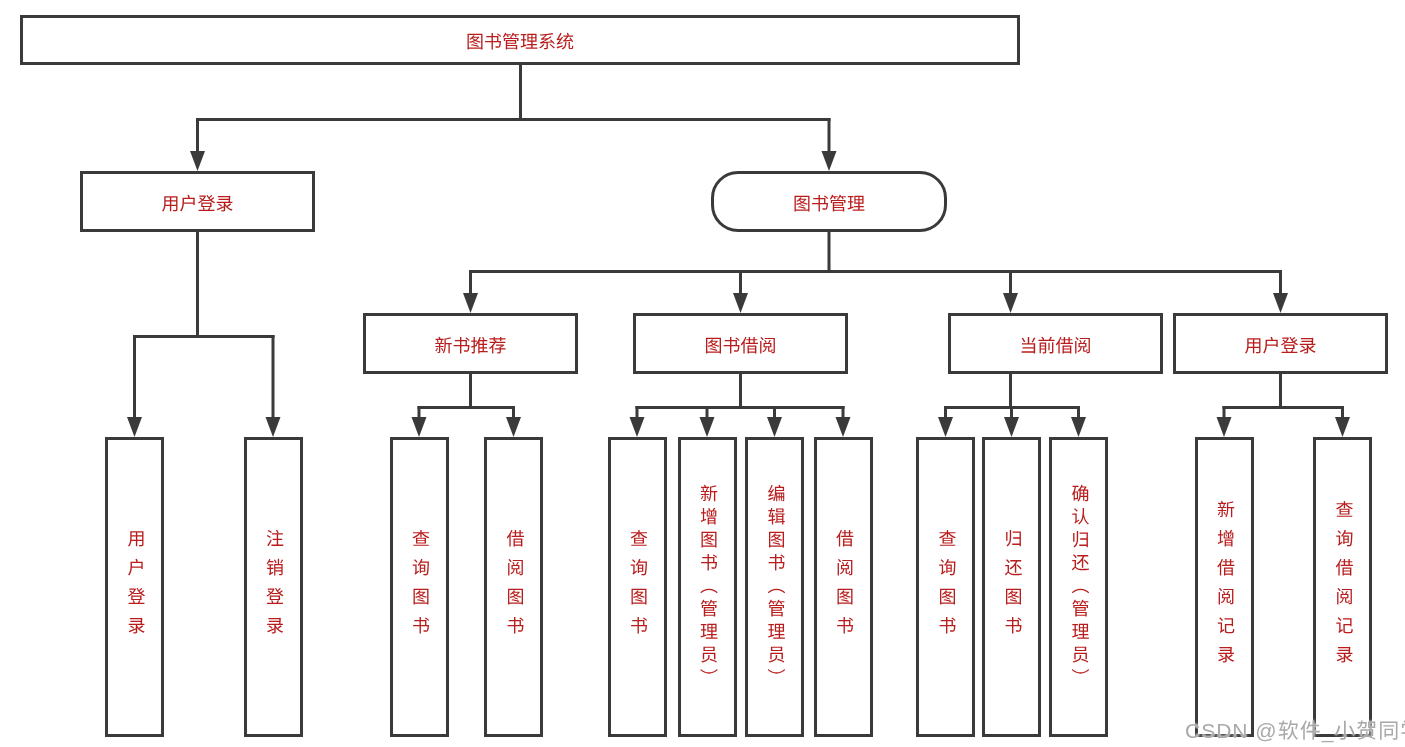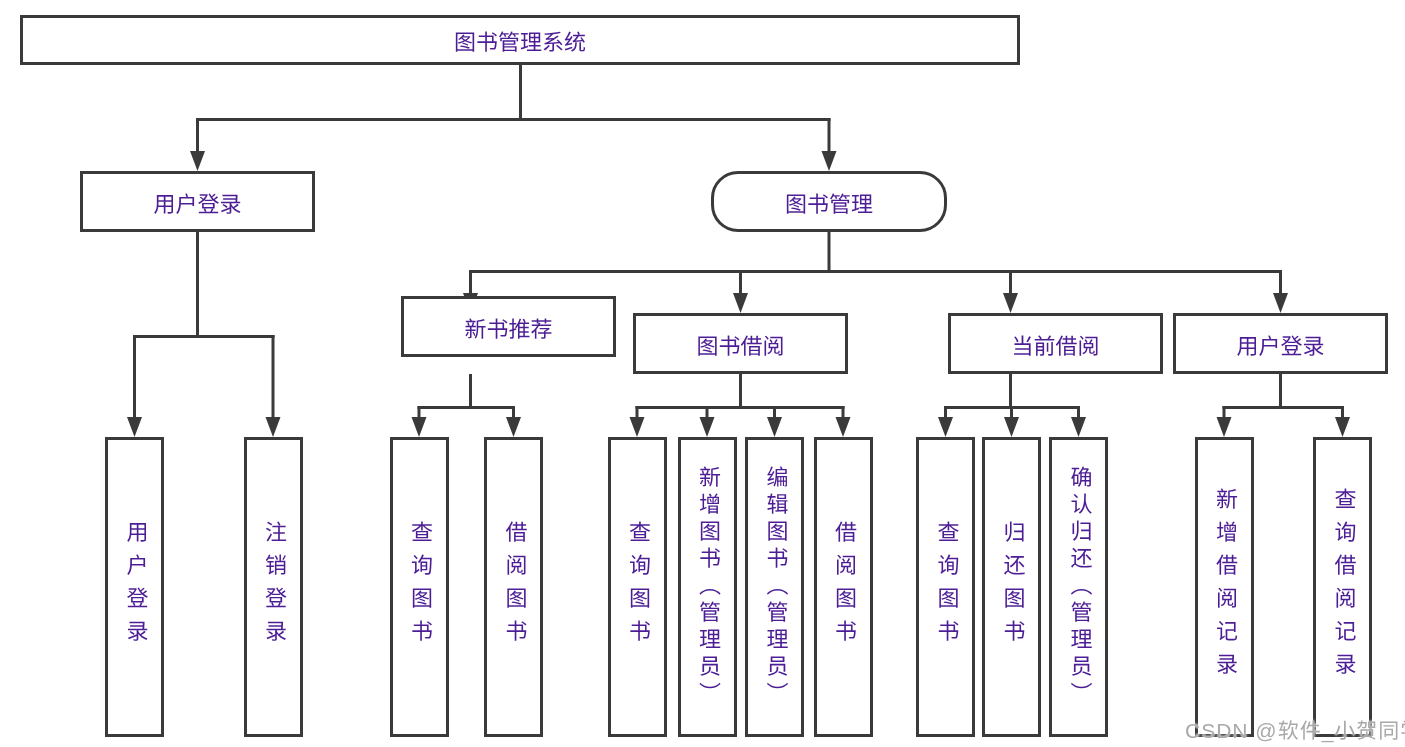--- a/index.html
+++ b/index.html
@@ -30,22 +30,22 @@
     stroke: none;
   }
   .box {
     position: absolute;
     box-sizing: border-box;
     background: #ffffff;
     border: 3px solid #3a3a3a;
     display: flex;
     align-items: center;
     justify-content: center;
-    color: #4c1d95;
-    font-size: 22px;
+    color: #b91c1c;
+    font-size: 18px;
     z-index: 2;
   }
   .vbox {
     writing-mode: vertical-rl;
     text-orientation: mixed;
     letter-spacing: 11px;
   }
   .vbox.long {
     letter-spacing: 5px;
   }
@@ -146,21 +146,21 @@
     <span>图书管理系统</span>
   </div>
 
   <div class="box" style="left:80px; top:171px; width:235px; height:61px;">
     <span>用户登录</span>
   </div>
   <div class="box" style="left:711px; top:171px; width:236px; height:61px;border-radius:27px;">
     <span>图书管理</span>
   </div>
 
-  <div class="box" style="left:363px; top:296px; width:215px; height:61px;margin-left:38px;">
+  <div class="box" style="left:363px; top:313px; width:215px; height:61px;">
     <span>新书推荐</span>
   </div>
   <div class="box" style="left:633px; top:313px; width:215px; height:61px;">
     <span>图书借阅</span>
   </div>
   <div class="box" style="left:903px; top:313px; width:215px; height:61px;margin-left:45px;">
     <span>当前借阅</span>
   </div>
   <div class="box" style="left:1173px; top:313px; width:215px; height:61px;">
     <span>用户登录</span>

